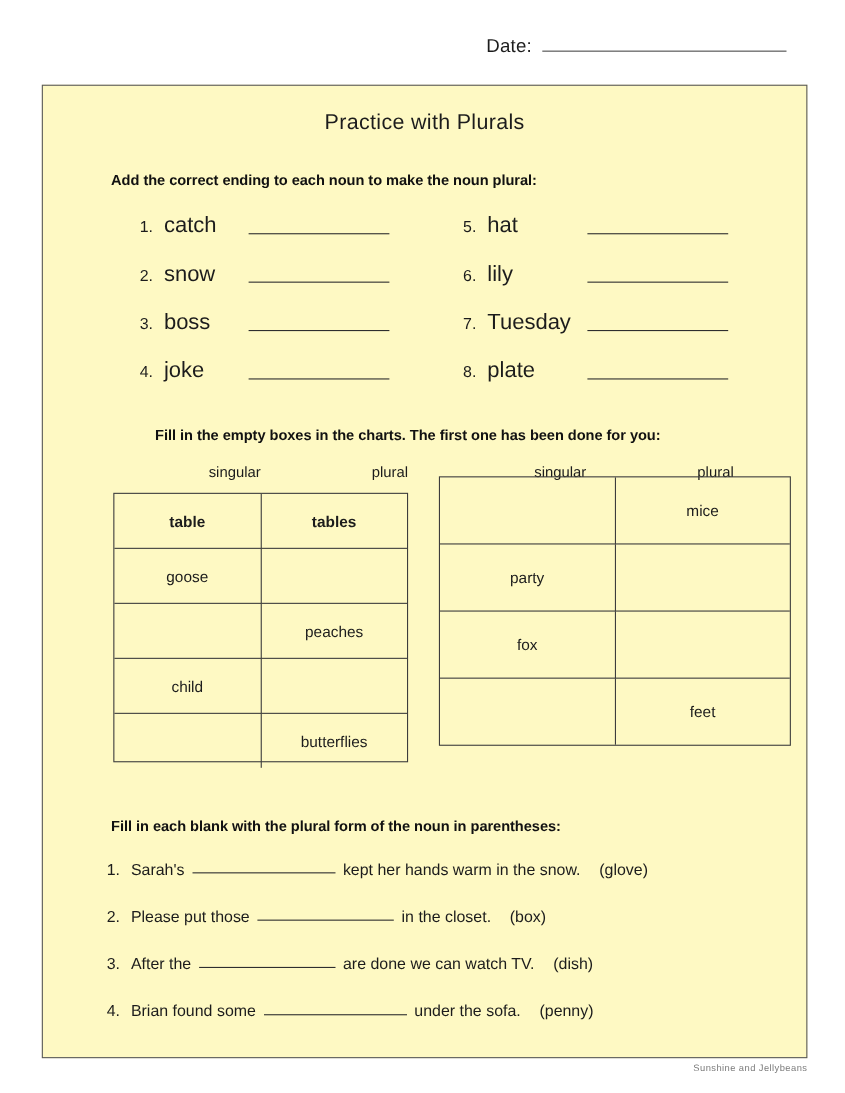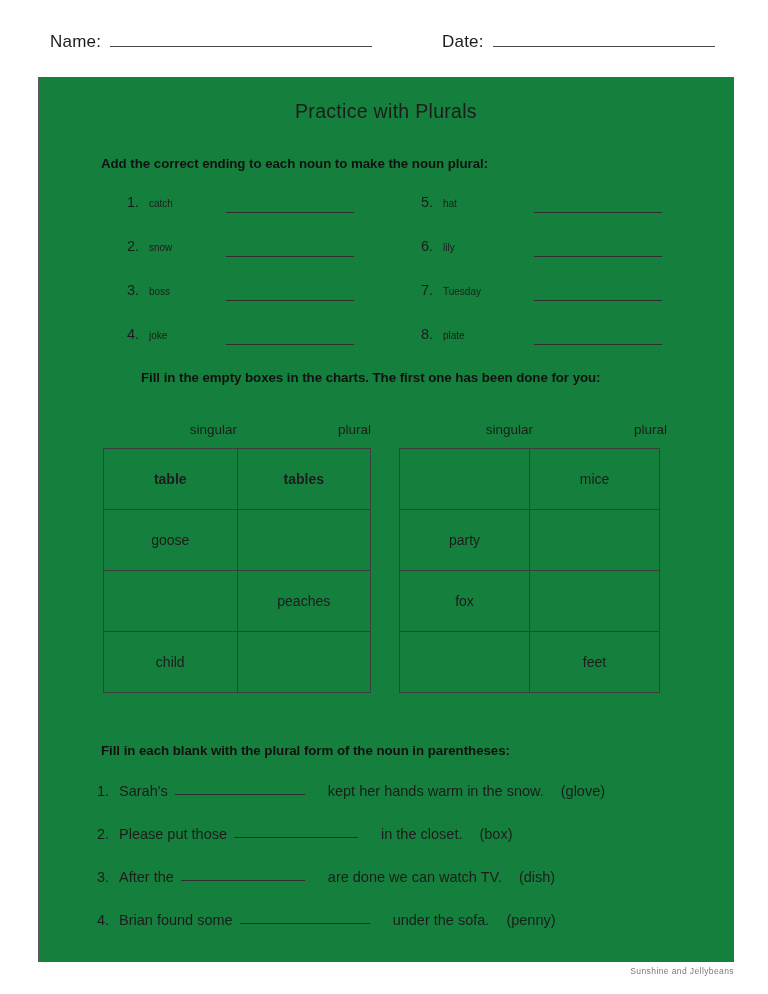--- a/index.html
+++ b/index.html
@@ -48,21 +48,21 @@
 
   
   .sheet {
     position: absolute;
     left: 38px;
     top: 77px;
     width: 696px;
     height: 885px;
     border: 1.3px solid #5a5a5a;
     box-sizing: border-box;
-    background: #15803d;
+    background: #fef9c3;
   }
 
   .title {
     position: absolute;
     left: 0;
     top: 22px;
     width: 100%;
     text-align: center;
     font-size: 19.5px;
     color: #1c1c1c;
@@ -71,21 +71,21 @@
 
   .section-heading {
     position: absolute;
     font-size: 13.3px;
     font-weight: bold;
     color: #111;
     letter-spacing: -.05px;
     white-space: nowrap;
   }
   .heading-1 { left: 62px; top: 78px; }
-  .heading-2 { left: 62px; top: 292px; padding-left: 40px; }
+  .heading-2 { left: 62px; top: 310px; padding-left: 40px; }
   .heading-3 { left: 62px; top: 665px; }
 
   
   .word-grid {
     position: absolute;
     left: 0;
     top: 116px;
     width: 100%;
     height: 170px;
   }
@@ -94,21 +94,21 @@
     display: flex;
     align-items: baseline;
     white-space: nowrap;
   }
   .word-num {
     width: 22px;
     font-size: 14.5px;
     color: #1c1c1c;
   }
   .word-text {
-    font-size: 10px;
+    font-size: 20px;
     color: #1c1c1c;
   }
   .word-rule {
     position: absolute;
     border-bottom: 1.5px solid #2e2e2e;
     height: 0;
     bottom: 1px;
   }
   .col-left  { left: 88px; }
   .col-right { left: 382px; }
@@ -127,21 +127,21 @@
     text-align: right;
     white-space: nowrap;
   }
   .chart {
     position: absolute;
     border: 1.6px solid #3d3d3d;
     box-sizing: border-box;
     border-collapse: collapse;
   }
   .chart-left  { left: 64px;  top: 370px; width: 268px; height: 245px; }
-  .chart-right { left: 360px; top: 370px; width: 261px; height: 245px; }
+  .chart-right { left: 360px; top: 355px; width: 320px; height: 245px; }
   .chart table {
     width: 100%;
     height: 100%;
     border-collapse: collapse;
     table-layout: fixed;
   }
   .chart td {
     border: 1.2px solid #3d3d3d;
     text-align: center;
     vertical-align: middle;
@@ -184,43 +184,39 @@
   .s-num { width: 22px; }
   .s-blank {
     display: inline-block;
     border-bottom: 1.5px solid #2e2e2e;
     height: 0;
     margin: 0 5px;
     position: relative;
     top: -1px;
   }
   .s-pre  { margin-right: 2px; text-align: right; }
-  .s-post { margin-left: 18px; text-align: right; }
+  .s-post { margin-left: 2px; text-align: right; }
   .s-paren { margin-left: 17px; }
 
   
   .credit {
     position: absolute;
     left: 0;
     top: 966px;
     width: 734px;
     text-align: right;
     font-size: 8.5px;
     color: #7a7a7a;
     letter-spacing: .4px;
   }
 </style>
 </head>
 <body>
 
 <div class="header-row">
-  <div class="field field-name">
-    <span class="field-label">Name:</span>
-    <span class="field-rule rule-name"></span>
-  </div>
   <div class="field field-date">
     <span class="field-label">Date:</span>
     <span class="field-rule rule-date"></span>
   </div>
 </div>
 
 <div class="sheet">
 
   <div class="title">Practice with Plurals</div>
 
@@ -294,20 +290,24 @@
         <td>goose</td>
         <td></td>
       </tr>
       <tr>
         <td></td>
         <td>peaches</td>
       </tr>
       <tr>
         <td>child</td>
         <td></td>
+      </tr>
+      <tr>
+        <td></td>
+        <td>butterflies</td>
       </tr>
     </tbody>
       </table>
   </div>
 
   <div class="chart chart-right">
     <table>
       <tbody>
           <tr>
         <td></td>

